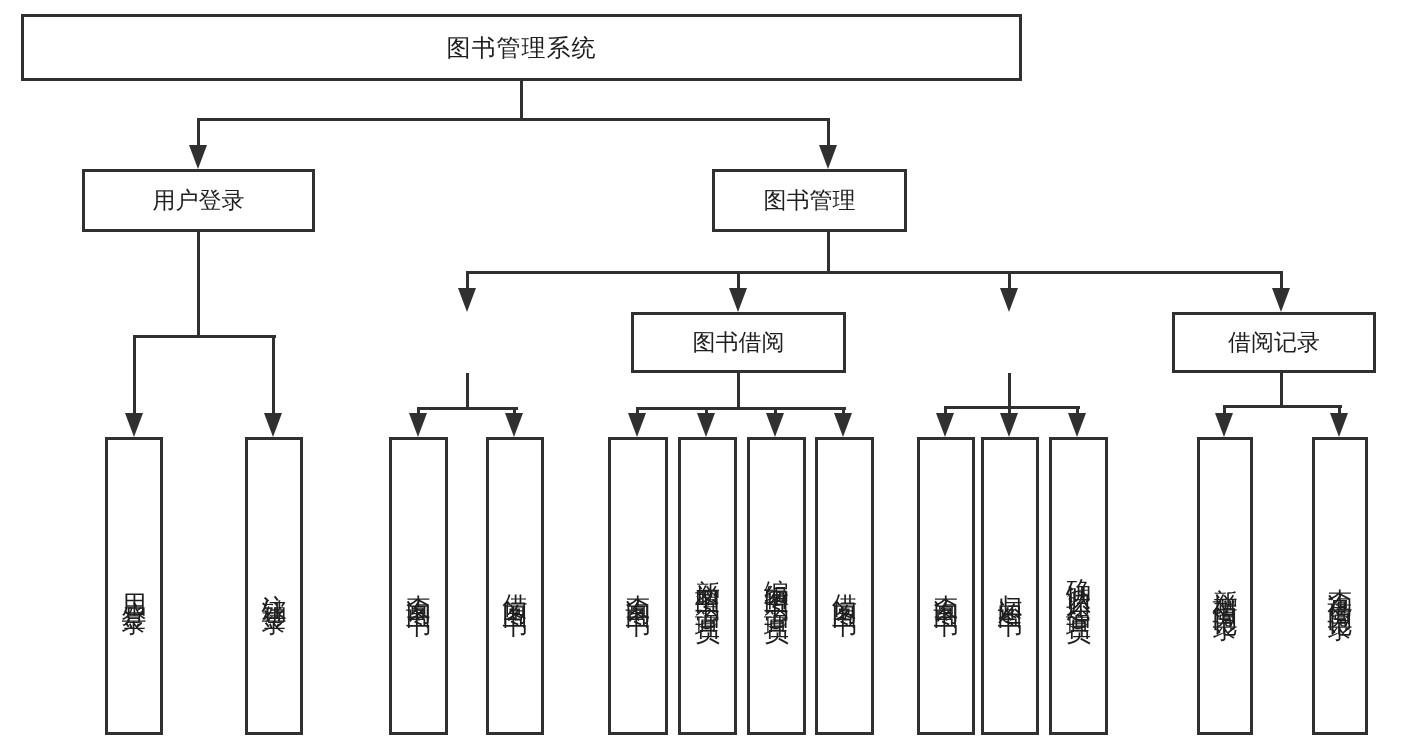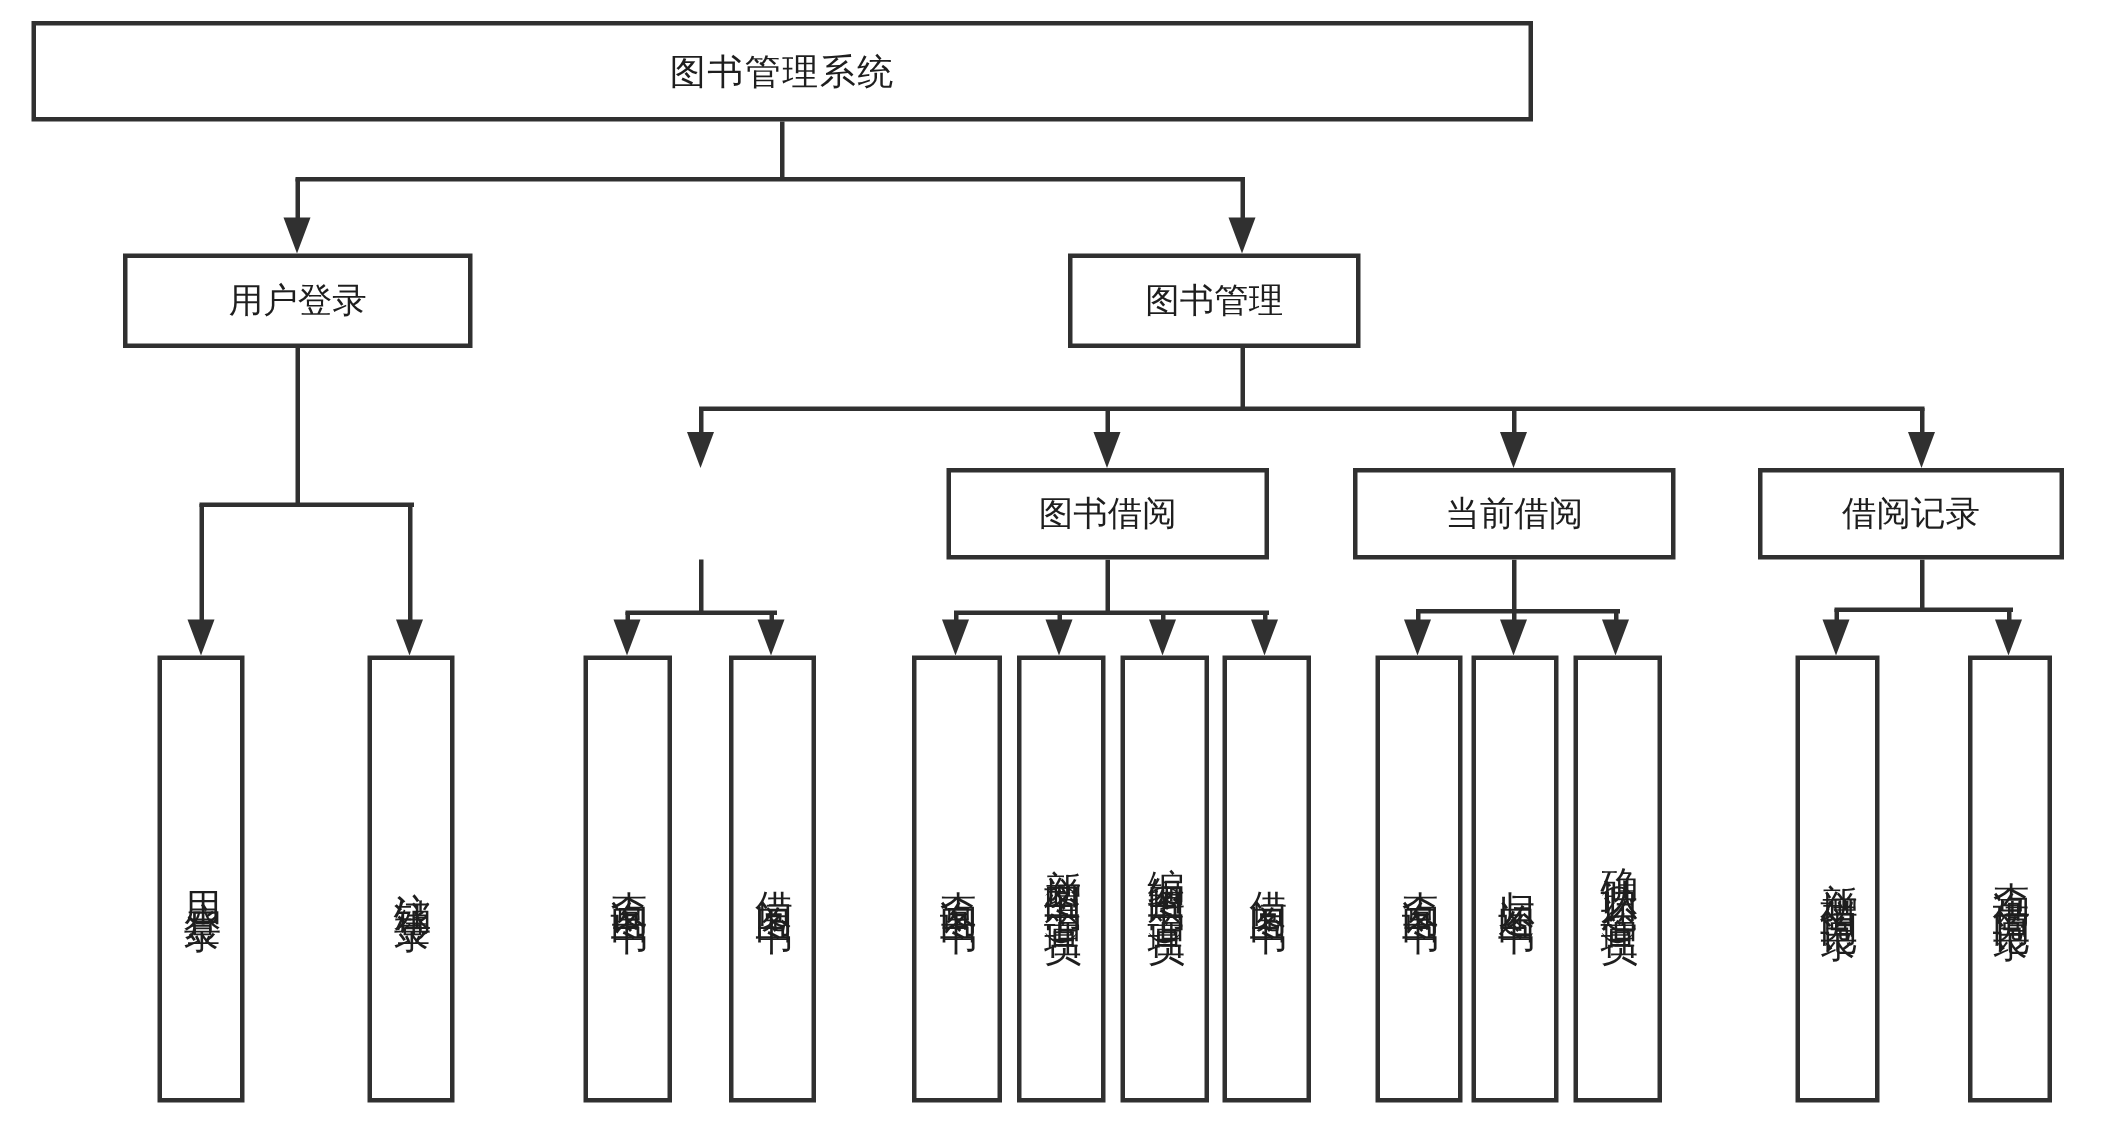--- a/index.html
+++ b/index.html
@@ -102,23 +102,20 @@
   <div class="box hnode" style="left:82px;top:169px;width:233px;height:63px">
     <span>用户登录</span>
   </div>
   <div class="box hnode" style="left:712px;top:169px;width:195px;height:63px">
     <span>图书管理</span>
   </div>
 
   <div class="box hnode" style="left:631px;top:312px;width:215px;height:61px">
     <span>图书借阅</span>
   </div>
-  <div class="box hnode" style="left:902px;top:312px;width:215px;height:61px">
-    <span>当前借阅</span>
-  </div>
   <div class="box hnode" style="left:1172px;top:312px;width:204px;height:61px">
     <span>借阅记录</span>
   </div>
 
   <div class="box leaf" style="left:105px;top:437px;width:58px;height:298px">
     <span>用户登录</span>
   </div>
   <div class="box leaf" style="left:245px;top:437px;width:58px;height:298px">
     <span>注销登录</span>
   </div>

